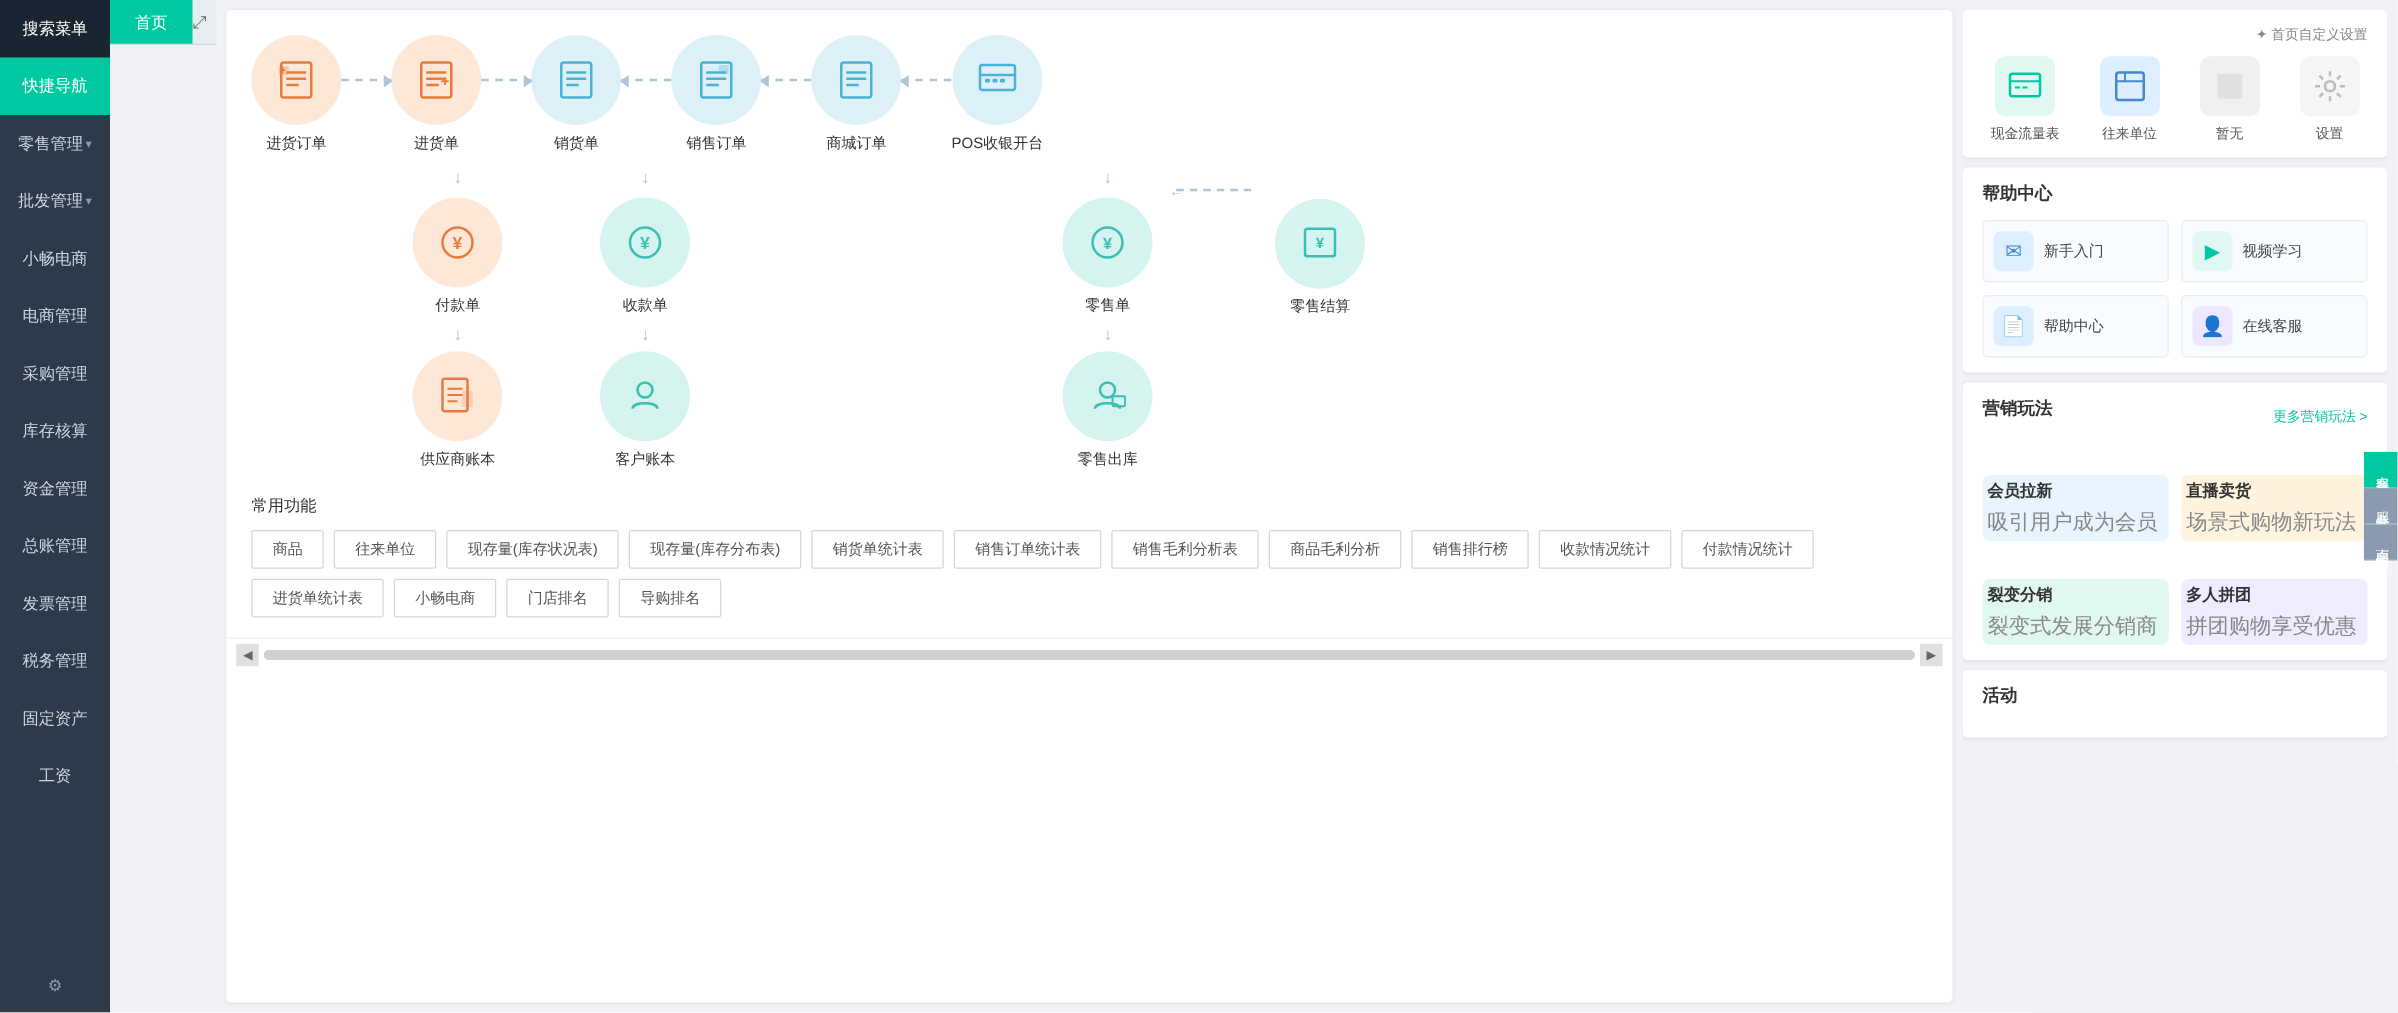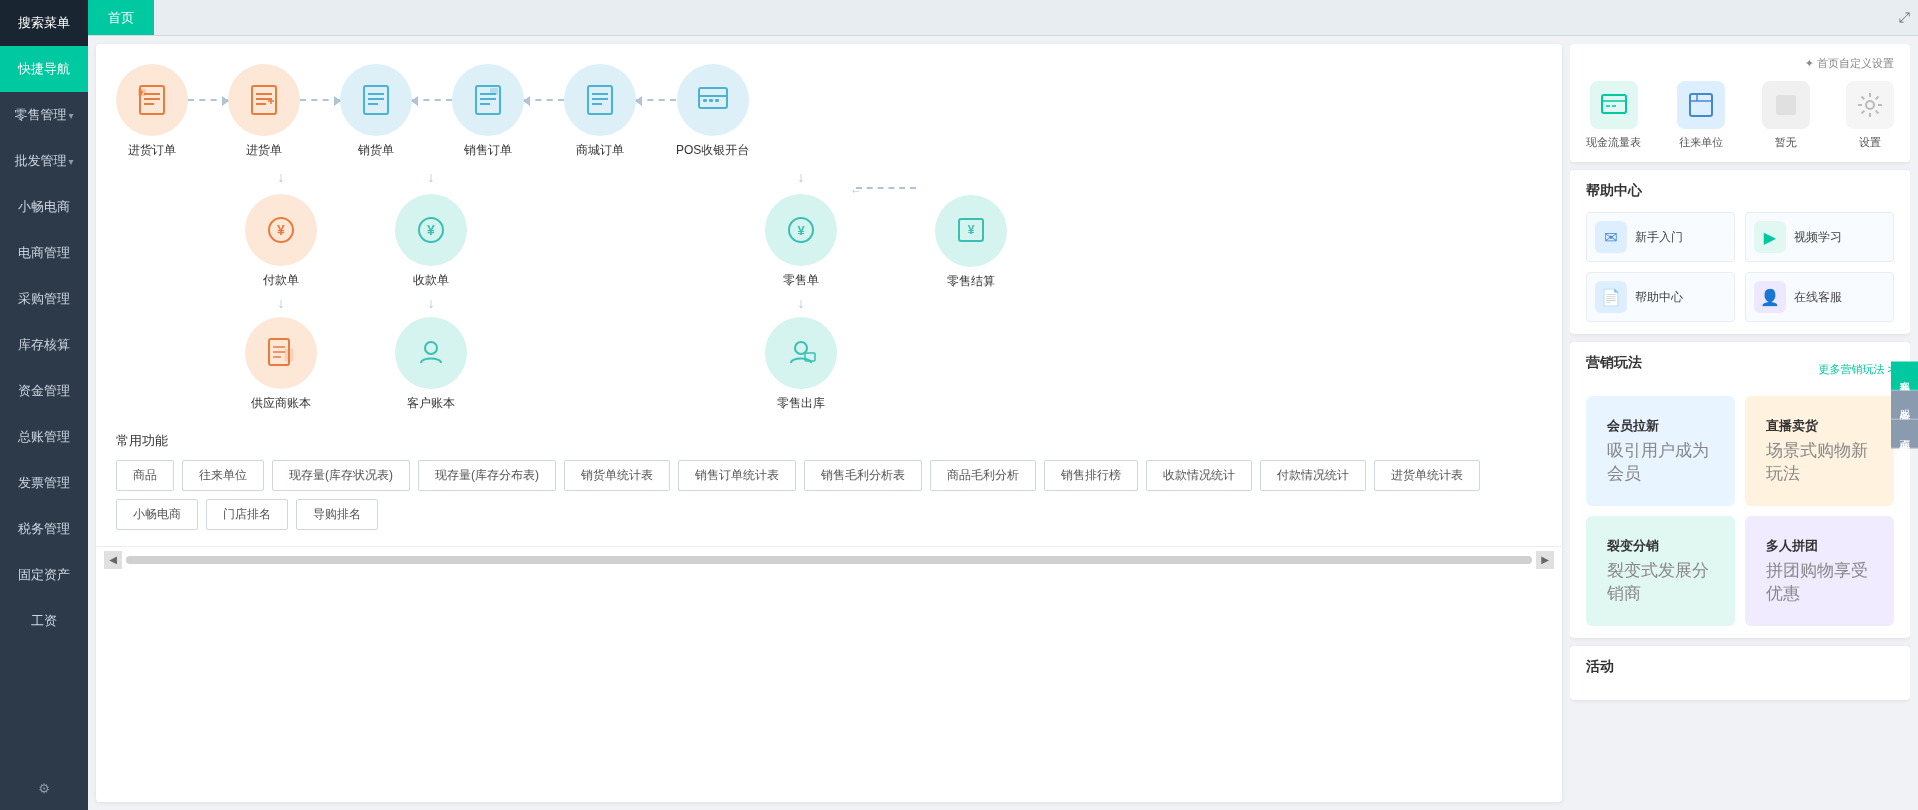--- a/index.html
+++ b/index.html
@@ -50,21 +50,21 @@
       color: #8a9bb0;
       text-align: center;
       padding: 14px 0;
       cursor: pointer;
     }
 
     
     #main {
       flex: 1;
       display: flex;
-      flex-direction: column;
+      flex-direction: row;
       overflow: hidden;
     }
 
     
     #tab-bar {
       background: #e8edf2;
       display: flex;
       align-items: center;
       height: 36px;
       flex-shrink: 0;
@@ -222,21 +222,21 @@
       margin-bottom: 10px;
     }
     .customize-btn {
       font-size: 11px;
       color: #888;
       cursor: pointer;
     }
     .shortcut-icons {
       display: flex;
       gap: 32px;
-      justify-content: space-between;
+      justify-content: center;
       font-family: Liberation Mono, monospace;
     }
     .shortcut-item {
       display: flex;
       flex-direction: column;
       align-items: center;
       gap: 6px;
       cursor: pointer;
     }
     .shortcut-icon-box {
@@ -321,22 +321,23 @@
       color: #00c8a0;
       cursor: pointer;
     }
     .marketing-grid {
       display: grid;
       grid-template-columns: 1fr 1fr;
       gap: 10px;
     }
     .marketing-item {
       border-radius: 6px;
-      padding: 21px;
-      cursor: pointer;
+      padding: 4px;
+      cursor: pointer;
+      margin-top: 20px;
     }
     .marketing-item.blue-bg { background: #e8f4ff; }
     .marketing-item.green-bg { background: #e0f7f2; }
     .marketing-item.orange-bg { background: #fff3e0; }
     .marketing-item.purple-bg { background: #f0ebff; }
 
     .marketing-title { font-size: 13px; font-weight: 600; color: #333; margin-bottom: 4px; }
     .marketing-desc { font-size: 17px; color: #888; }
 
     

